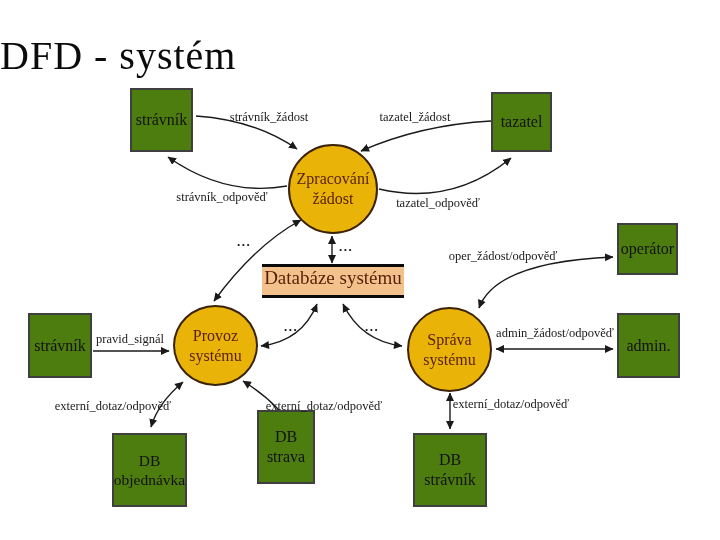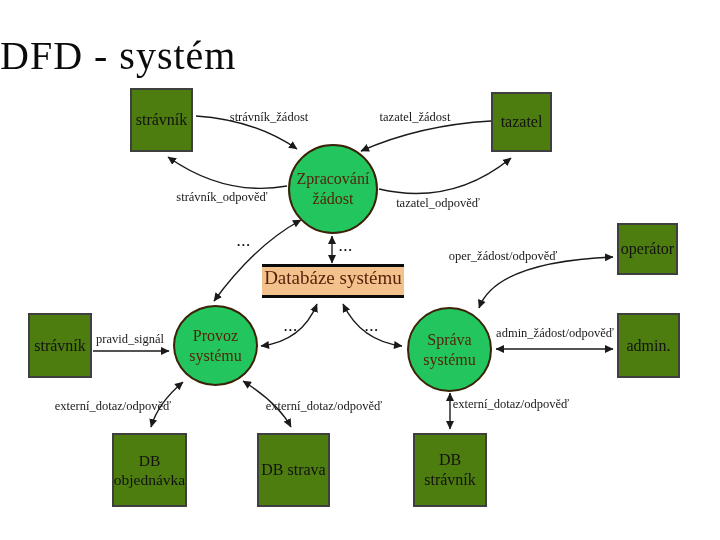--- a/index.html
+++ b/index.html
@@ -12,21 +12,21 @@
     position:absolute;left:0;right:0;top:32px;text-align:left;
     font-size:40px;color:#0b0b0b;letter-spacing:1px;z-index:2;
   }
   .entity{
     position:absolute;background:#4d7c0f;border:2px solid #3f3f3f;
     display:flex;align-items:center;justify-content:center;text-align:center;
     font-size:16px;line-height:1.25;color:#121212;z-index:2;box-sizing:border-box;
     padding:2px;
   }
   .process{
-    position:absolute;background:#22c55e;border:2px solid #3b2208;border-radius:50%;
+    position:absolute;background:#eab308;border:2px solid #3b2208;border-radius:50%;
     display:flex;align-items:center;justify-content:center;text-align:center;
     font-size:16px;line-height:1.25;color:#571f08;z-index:2;box-sizing:border-box;
     padding:6px;
   }
   .datastore{
     position:absolute;left:262px;top:264px;width:142px;height:34px;box-sizing:border-box;
     background:#f3c28c;border-top:3px solid #0a0a0a;border-bottom:3px solid #0a0a0a;
     display:flex;align-items:flex-start;justify-content:center;
     font-size:19px;color:#571f08;z-index:2;
   }
@@ -35,21 +35,21 @@
     font-size:12.5px;color:#1a1a1a;z-index:3;background:transparent;
   }
   .dots{font-size:13px;font-weight:bold;letter-spacing:1.5px;color:#111;}
   
   .e-stravnik{left:130px;top:88px;width:63px;height:64px;}
   .e-tazatel{left:491px;top:92px;width:61px;height:60px;}
   .e-operator{left:617px;top:223px;width:61px;height:52px;}
   .e-admin{left:617px;top:313px;width:63px;height:65px;}
   .e-casovac{left:28px;top:313px;width:64px;height:65px;}
   .e-db-objednavka{left:112px;top:433px;width:75px;height:74px;font-size:15.5px;}
-  .e-db-strava{left:257px;top:433px;width:73px;height:74px;}
+  .e-db-strava{left:257px;top:410px;width:58px;height:74px;}
   .e-db-stravnik{left:413px;top:433px;width:74px;height:74px;}
   
   .p-zpracovani{left:288px;top:144px;width:90px;height:90px;}
   .p-provoz{left:173px;top:305px;width:85px;height:81px;}
   .p-sprava{left:407px;top:307px;width:85px;height:85px;}
   
   .l-stravnik-zadost{left:269px;top:117px;}
   .l-tazatel-zadost{left:415px;top:117px;}
   .l-stravnik-odpoved{left:222px;top:197px;}
   .l-tazatel-odpoved{left:438px;top:203px;}

